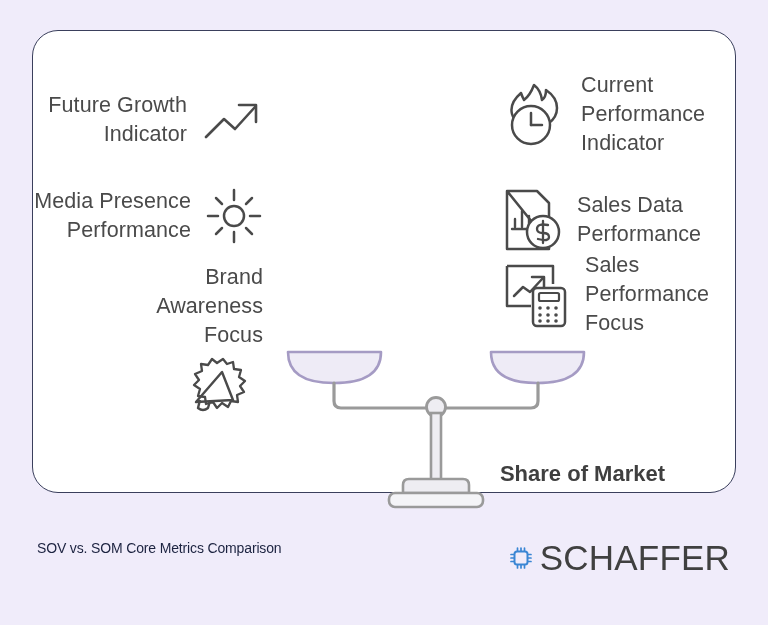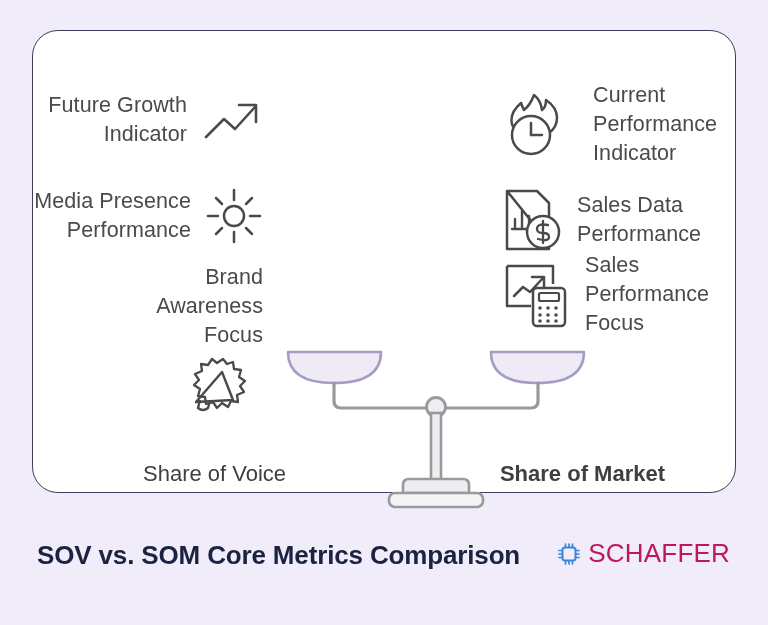--- a/index.html
+++ b/index.html
@@ -58,21 +58,21 @@
   
   .feature.right .label { text-align: left; }
   .feature.right .icon { margin-right: 14px; }
 
   
   #f-growth   { right: 472px; top: 60px; }
   #f-media    { right: 472px; top: 156px; }
   #f-brand    { right: 472px; top: 232px; flex-direction: column; }
 
   
-  #f-current  { left: 468px; top: 50px; gap: 12px; }
+  #f-current  { left: 468px; top: 40px; }
   #f-salesdata{ left: 468px; top: 156px; }
   #f-salesperf{ left: 468px; top: 220px; }
 
   
   .scale {
     position: absolute;
     left: 248px;
     top: 312px;
     width: 310px;
     height: 170px;
@@ -97,43 +97,43 @@
     height: 132px;
     display: flex;
     align-items: center;
   }
 
   .footer-title {
     position: absolute;
     left: 37px;
     top: 47px;
     color: #1c2340;
-    font-size: 26px;
-    font-weight: bold;
+    font-size: 14px;
+    font-weight: normal;
     letter-spacing: -0.15px;
   }
 
   .brand {
     position: absolute;
     right: 38px;
     top: 45px;
     display: flex;
     align-items: center;
     gap: 5px;
   }
   .brand-mark { display: flex; align-items: center; }
   .brand-neal {
     color: #1c1c1c;
     font-size: 26px;
     font-weight: bold;
     letter-spacing: -0.4px;
   }
   .brand-schaffer {
-    color: #be185d;
-    font-size: 26px;
+    color: #404040;
+    font-size: 35px;
     font-weight: 300;
     letter-spacing: 0.2px;
     margin-left: 3px;
   }
 </style>
 </head>
 <body>
 
 <div class="card">
 
@@ -252,21 +252,20 @@
       <circle cx="155" cy="64" r="9.5" fill="#eeedf2" stroke="#9a9a9a" stroke-width="2.8"></circle>
 
       <rect x="150" y="70" width="10" height="72" fill="#eeedf2" stroke="#9a9a9a" stroke-width="2.6"></rect>
 
       <path d="M122 142 Q122 136 128 136 L182 136 Q188 136 188 142 L188 150 L122 150 Z" fill="#eeedf2" stroke="#9a9a9a" stroke-width="2.6" stroke-linejoin="round"></path>
 
       <rect x="108" y="150" width="94" height="14" rx="6" fill="#f4f4f7" stroke="#9a9a9a" stroke-width="2.6"></rect>
     </svg>
   </div>
 
-  <div class="scale-caption" id="cap-left">Share of Voice</div>
   <div class="scale-caption" id="cap-right">Share of Market</div>
 </div>
 
 <div class="footer">
   <div class="footer-title">SOV vs. SOM Core Metrics Comparison</div>
 
   <div class="brand">
     <span class="brand-mark">
       <svg width="22" height="22" viewBox="0 0 22 22">
         <g stroke="#3a86d4" stroke-width="1.7" stroke-linecap="round">

